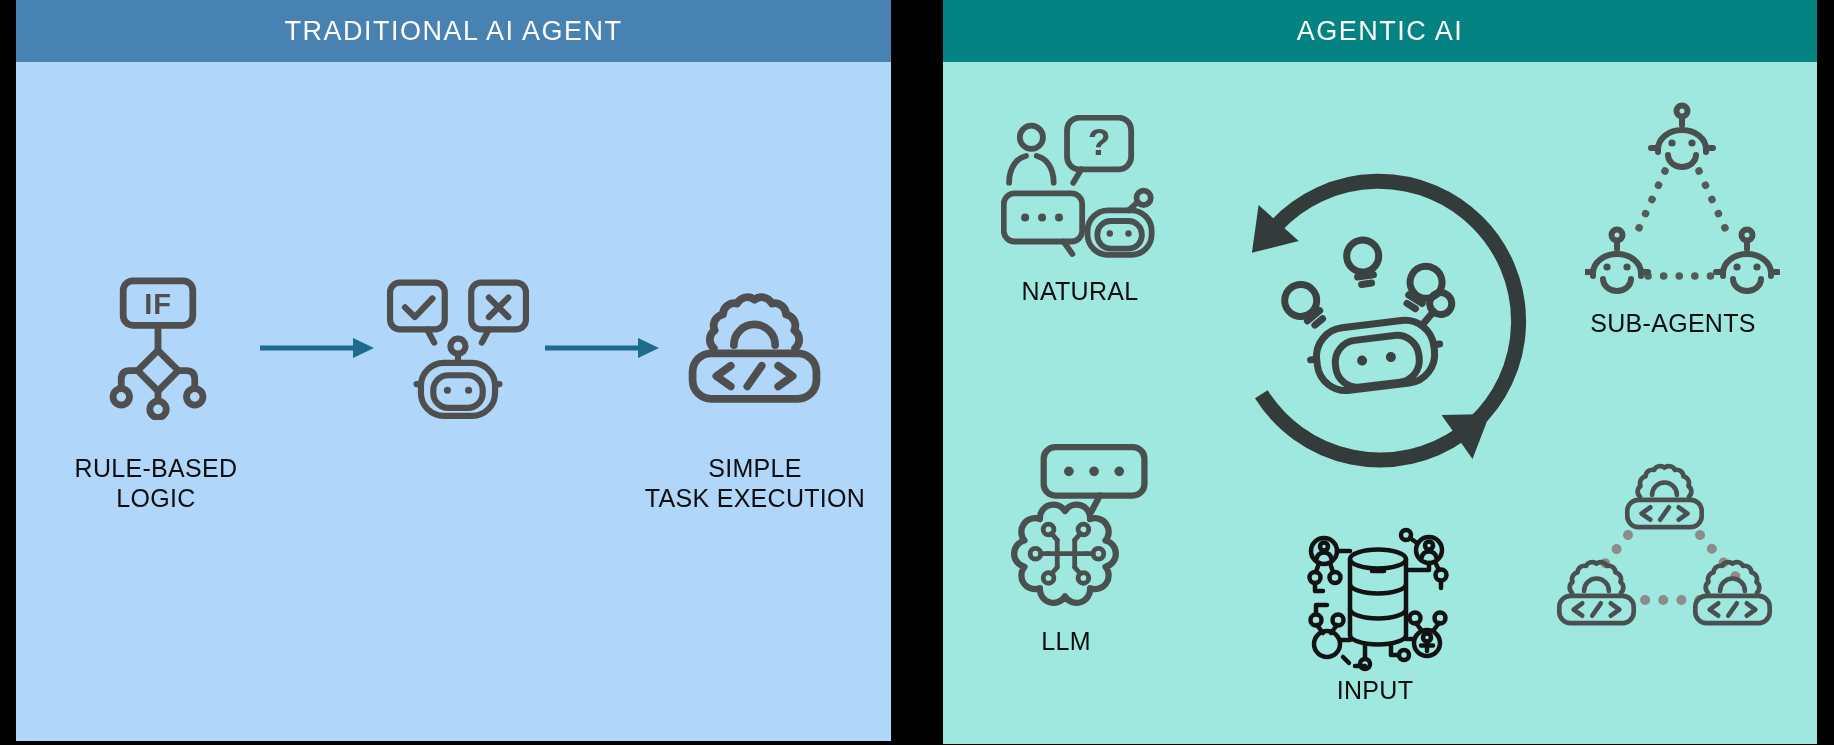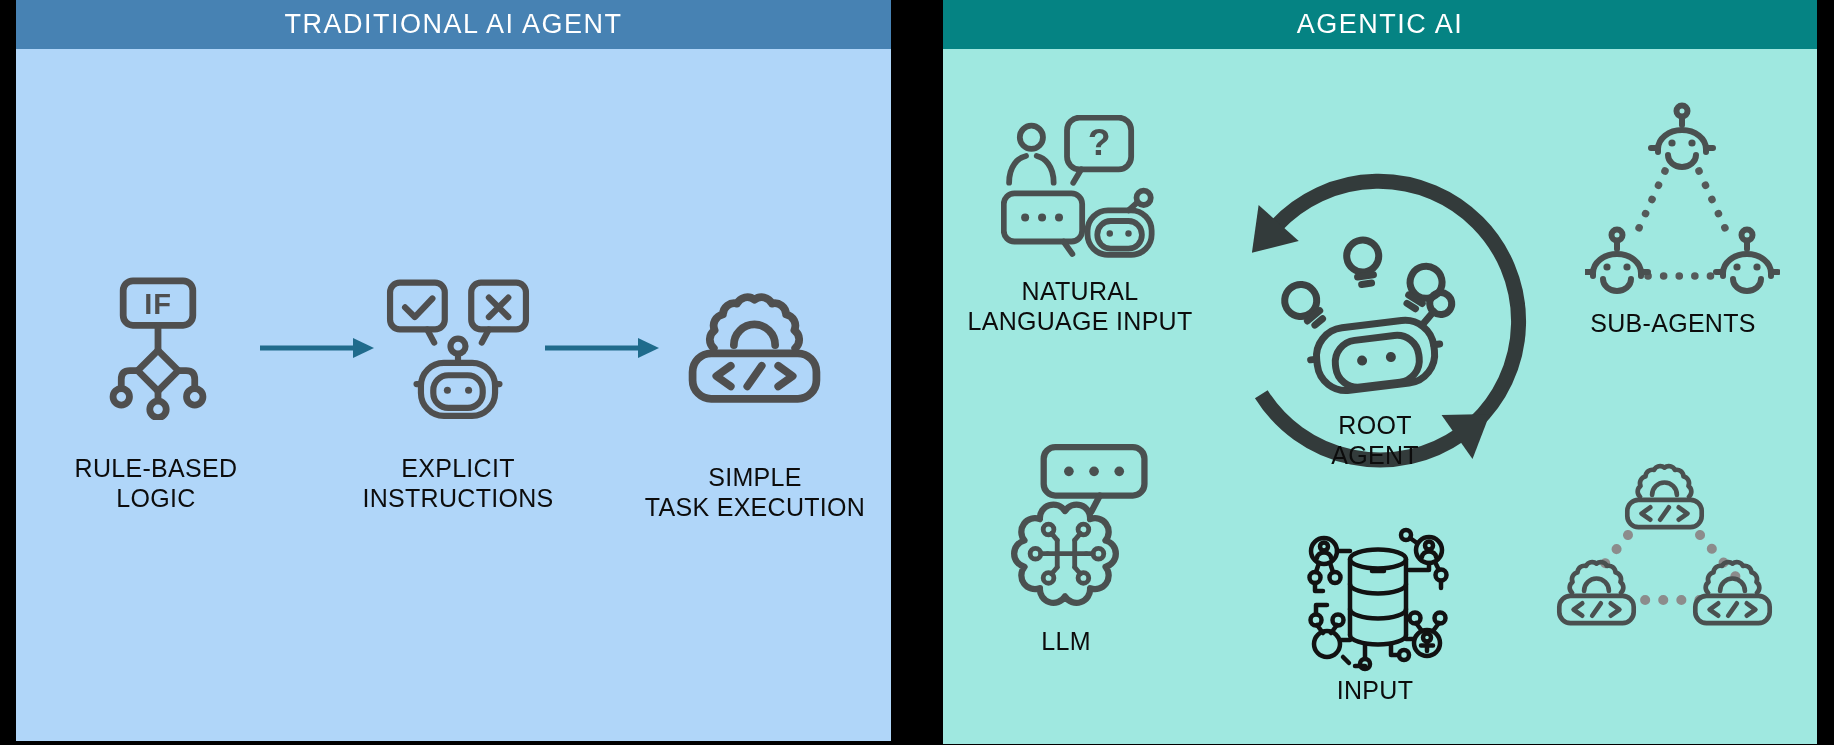--- a/index.html
+++ b/index.html
@@ -1,19 +1,19 @@
 <!DOCTYPE html>
 <html><head>
 <meta charset="utf-8">
 <style>
   html,body{margin:0;padding:0;background:#000;}
   .canvas{position:relative;width:1834px;height:745px;background:#000;
           font-family:"Liberation Sans",sans-serif;overflow:hidden;}
   .panel{position:absolute;top:0;}
-  .hdr{display:flex;align-items:center;justify-content:center;height:49px;
+  .hdr{display:flex;align-items:center;justify-content:center;height:62px;
        color:#fff;font-size:27px;letter-spacing:1.5px;}
   .bdy{position:absolute;left:0;right:0;top:62px;bottom:0;}
   .left-panel{left:16px;width:875px;height:741px;background:#B0D6F9;--panelbg:#B0D6F9;}
   .left-panel .hdr{background:#4782B3;}
   .right-panel{left:943px;width:874px;height:744px;background:#9FE8E0;--panelbg:#9FE8E0;}
   .right-panel .hdr{background:#058383;}
   .abs{position:absolute;}
   .lbl{position:absolute;width:280px;text-align:center;font-size:25px;line-height:30px;
        color:#0C0C0C;letter-spacing:.3px;}
   svg{display:block;}
@@ -87,34 +87,30 @@
           <path d="M120,22 l22,22 M142,22 l-22,22"></path>
           <circle cx="85" cy="77" r="8.5"></circle>
           <path d="M85,86 V96"></path>
           <rect x="43" y="96" width="84" height="60" rx="26"></rect>
           <rect x="57" y="110" width="56" height="37" rx="17"></rect>
           <path d="M43,120 h-5 M127,120 h5"></path>
           <circle cx="73" cy="127" r="4" fill="currentColor" stroke="none"></circle>
           <circle cx="97" cy="127" r="4" fill="currentColor" stroke="none"></circle>
         </g>
       </svg>
-      <div class="lbl" style="left:302px;top:391px">
-        <div>EXPLICIT</div>
-        <div>INSTRUCTIONS</div>
-      </div>
 
       <svg class="abs" style="left:527px;top:273px" width="118" height="26" viewBox="0 0 118 26">
         <line x1="2" y1="13" x2="97" y2="13" stroke="#1F6B8C" stroke-width="5"></line>
         <polygon points="95,3 116,13 95,23" fill="#1F6B8C"></polygon>
       </svg>
 
       <svg class="abs gray" style="left:661px;top:215px" width="155" height="129" viewBox="0 0 150 125">
         <use href="#gearcode"></use>
       </svg>
-      <div class="lbl" style="left:599px;top:400px">
+      <div class="lbl" style="left:599px;top:391px">
         <div>SIMPLE</div>
         <div>TASK EXECUTION</div>
       </div>
 
     </div>
   </section>
 
   <section class="panel right-panel">
     <header class="hdr">
       <span>AGENTIC AI</span>
@@ -136,21 +132,20 @@
           <path d="M153,98 L143,107"></path>
           <rect x="97" y="107" width="72" height="50" rx="23"></rect>
           <rect x="108" y="119" width="50" height="31" rx="15"></rect>
           <circle cx="122" cy="133" r="3.6" fill="currentColor" stroke="none"></circle>
           <circle cx="143" cy="133" r="3.6" fill="currentColor" stroke="none"></circle>
         </g>
         <text x="110" y="45" text-anchor="middle" font-size="42" font-weight="bold" fill="currentColor">?</text>
       </svg>
       <div class="lbl" style="left:-3px;top:214px">
         <div>NATURAL</div>
-        <div>LANGUAGE INPUT</div>
       </div>
 
       <svg class="abs" style="left:272px;top:93px" width="330" height="330" viewBox="0 0 330 330">
         <g stroke="#333B3B" fill="none" stroke-width="15">
           <path d="M258.7,269 A140,140 0 1 0 61,71"></path>
           <path d="M46.3,239.2 A140,140 0 0 0 245.3,279.7"></path>
         </g>
         <g fill="#333B3B">
           <polygon points="-4,-27 36,0 -4,27" transform="translate(61,71) rotate(132)"></polygon>
           <polygon points="-4,-27 36,0 -4,27" transform="translate(245.3,279.7) rotate(-35)"></polygon>
@@ -175,24 +170,20 @@
             <path d="M156,107 L169,95"></path>
             <circle cx="177" cy="88" r="11"></circle>
             <rect x="47" y="100" width="118" height="63" rx="29"></rect>
             <rect x="65" y="114" width="84" height="47" rx="22"></rect>
             <circle cx="92" cy="135" r="5" fill="currentColor" stroke="none"></circle>
             <circle cx="121" cy="135" r="5" fill="currentColor" stroke="none"></circle>
             <path d="M47,128 h-6 M165,128 h6"></path>
           </g>
         </g>
       </svg>
-      <div class="lbl" style="left:292px;top:348px">
-        <div>ROOT</div>
-        <div>AGENT</div>
-      </div>
 
       <svg class="abs rgray" style="left:642px;top:38px" width="195" height="195" viewBox="0 0 195 195">
         <g stroke="#555A5A" stroke-width="7.5" stroke-linecap="round" stroke-dasharray="0.1 15.5" fill="none">
           <path d="M80,71 L49,139"></path>
           <path d="M114,71 L145,139"></path>
           <path d="M63,176 L131,176"></path>
         </g>
         <use href="#subbot" x="97" y="46"></use>
         <use href="#subbot" x="32" y="170"></use>
         <use href="#subbot" x="162" y="170"></use>

